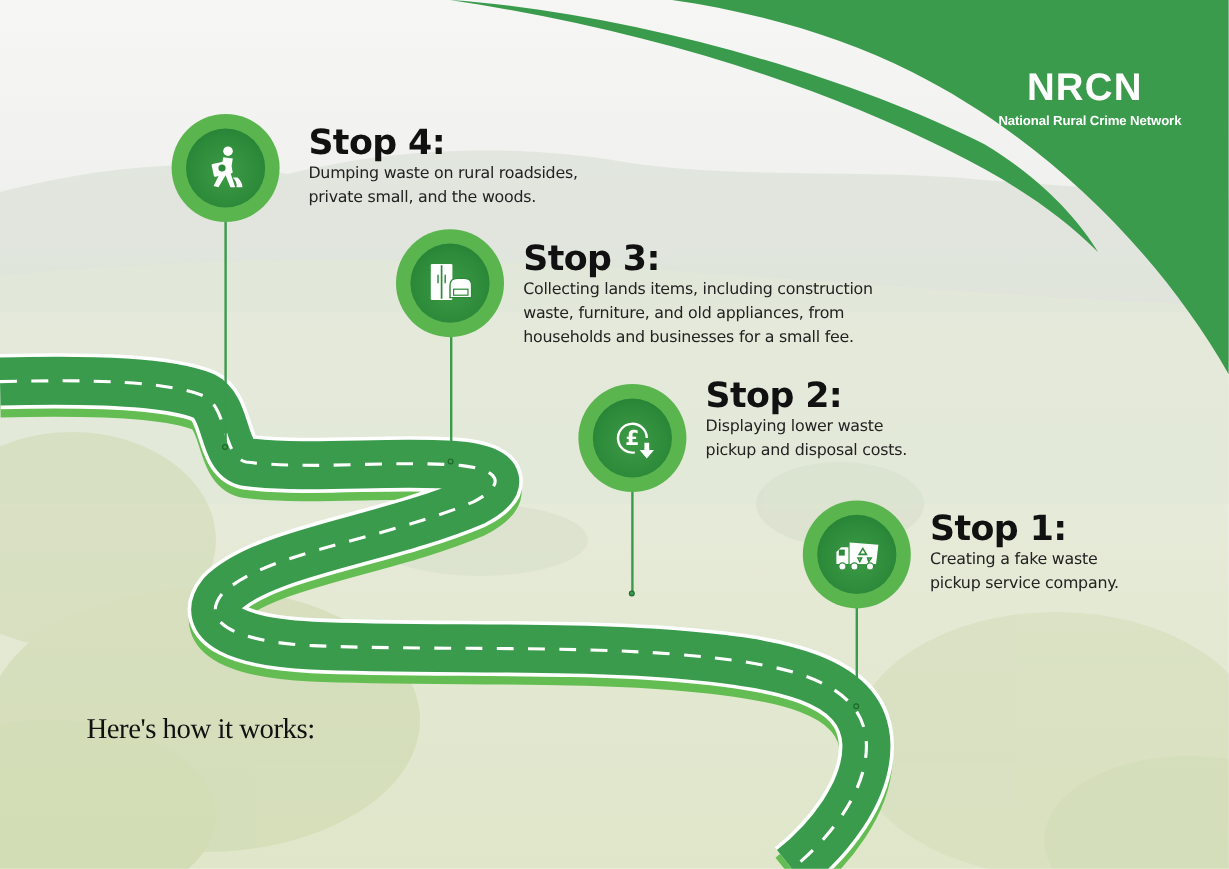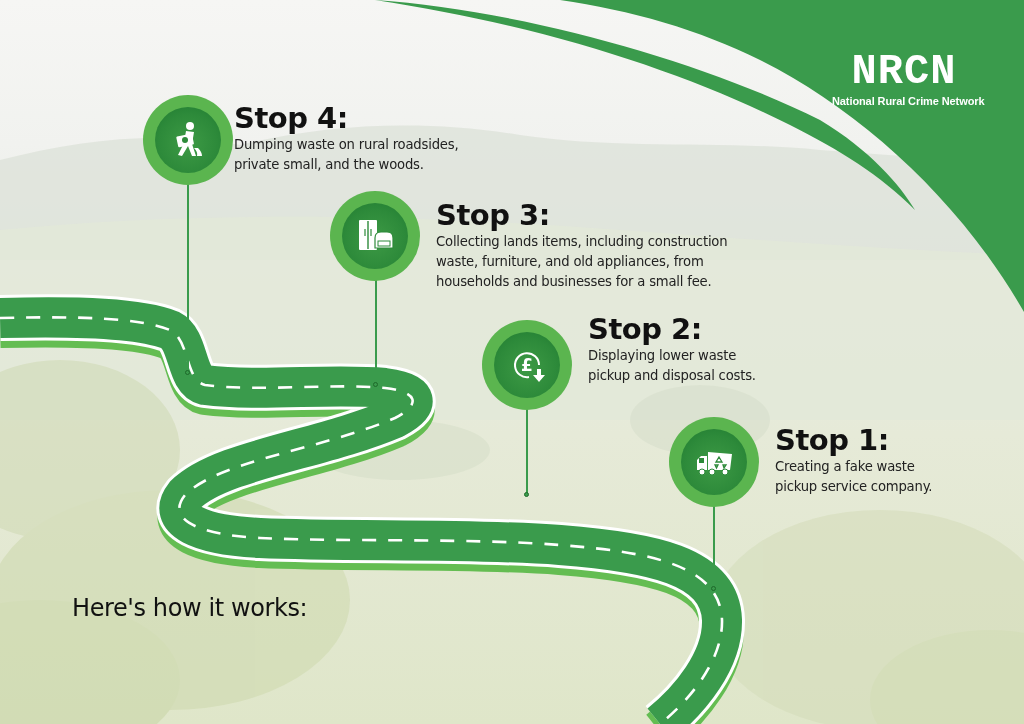--- a/index.html
+++ b/index.html
@@ -10,22 +10,22 @@
     background: #f3f4ef;
   }
   .bg {
     position: absolute; inset: 0; width: 1024px; height: 724px;
   }
   .logo {
     position: absolute; left: 832px; top: 50px; width: 144px;
     color: #ffffff; text-align: center;
   }
   .logo-mark {
-    font-family: Liberation Mono, monospace;
-    font-weight: bold; font-size: 42px; letter-spacing: 1px; line-height: 44px;
+    font-family: Liberation Sans, sans-serif;
+    font-weight: bold; font-size: 32px; letter-spacing: 1px; line-height: 44px;
   }
   .logo-sub {
     font-family: Liberation Sans, sans-serif;
     font-weight: bold; font-size: 11px; line-height: 14px; letter-spacing: -0.1px;
     white-space: nowrap;
   }
   .stop-pin {
     position: absolute; width: 90px; height: 90px; border-radius: 50%;
     background: #5bb54f;
     display: flex; align-items: center; justify-content: center;
@@ -51,21 +51,21 @@
   .stop-desc {
     font-family: "DejaVu Sans", sans-serif; font-size: 13.2px; line-height: 20px;
     color: #222; letter-spacing: -0.2px;
   }
   .headline {
     position: absolute; left: 72px; top: 592px;
     font-family: "DejaVu Sans", sans-serif;
   }
   .headline .l1 { font-size: 24px; font-weight: bold; line-height: 32px; color: #111; letter-spacing: -0.6px; }
   .headline .l1 .green { color: #3a9b4c; }
-  .headline .l2 { font-size: 24px; line-height: 32px; color: #111; letter-spacing: -0.4px; }
+  .headline .l2 { font-size: 24px; line-height: 32px; color: #111; letter-spacing: -0.4px; font-family: Liberation Serif, serif; }
 </style>
 </head>
 <body>
 
 <svg class="bg" viewBox="0 0 1024 724" xmlns="http://www.w3.org/2000/svg">
   <defs>
     <linearGradient id="sky" x1="0" y1="0" x2="0" y2="1">
       <stop offset="0" stop-color="#f6f6f4"></stop>
       <stop offset="0.2" stop-color="#f1f2ef"></stop>
       <stop offset="0.35" stop-color="#e9ece4"></stop>
@@ -113,21 +113,21 @@
   <div class="inner">
     <svg viewBox="0 0 44 44">
       <circle cx="24" cy="8" r="4" fill="#fff"></circle>
       <path d="M20 13 L28 14 L26 26 L30 38 L26 38 L22 28 L16 38 L12 37 L18 25 Z" fill="#fff"></path>
       <rect x="11" y="17" width="16" height="11" rx="1" fill="#fff" transform="rotate(-12 19 22)"></rect>
       <circle cx="19" cy="22" r="3" fill="#2d8a3a"></circle>
       <path d="M28 30 Q32 34 31 38 L36 38 Q36 34 32 30" fill="#fff"></path>
     </svg>
   </div>
 </div>
-<div class="stop-text" style="left:234px; top:101px;">
+<div class="stop-text" style="left:257px; top:101px;">
   <div class="stop-title">Stop 4:</div>
   <div class="stop-desc">Dumping waste on rural roadsides,</div>
   <div class="stop-desc">private small, and the woods.</div>
 </div>
 
 <div class="stop-line" style="left:375px; top:276px; height:108px;"></div>
 <div class="stop-dot" style="left:373px; top:382px;"></div>
 <div class="stop-pin" style="left:330px; top:191px;">
   <div class="inner">
     <svg viewBox="0 0 44 44">

